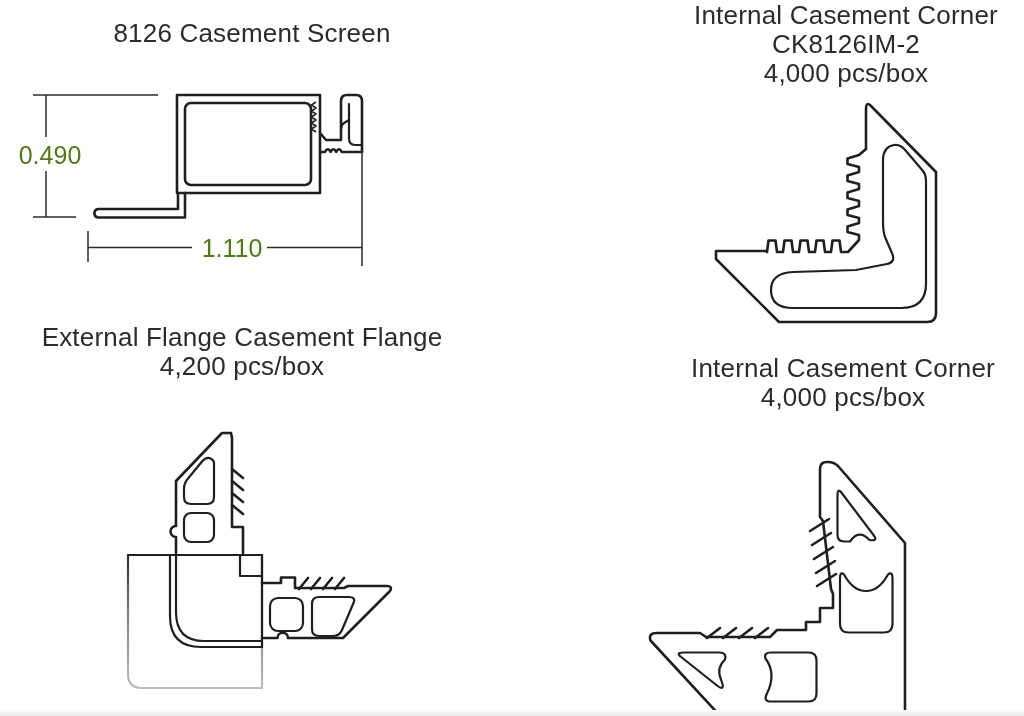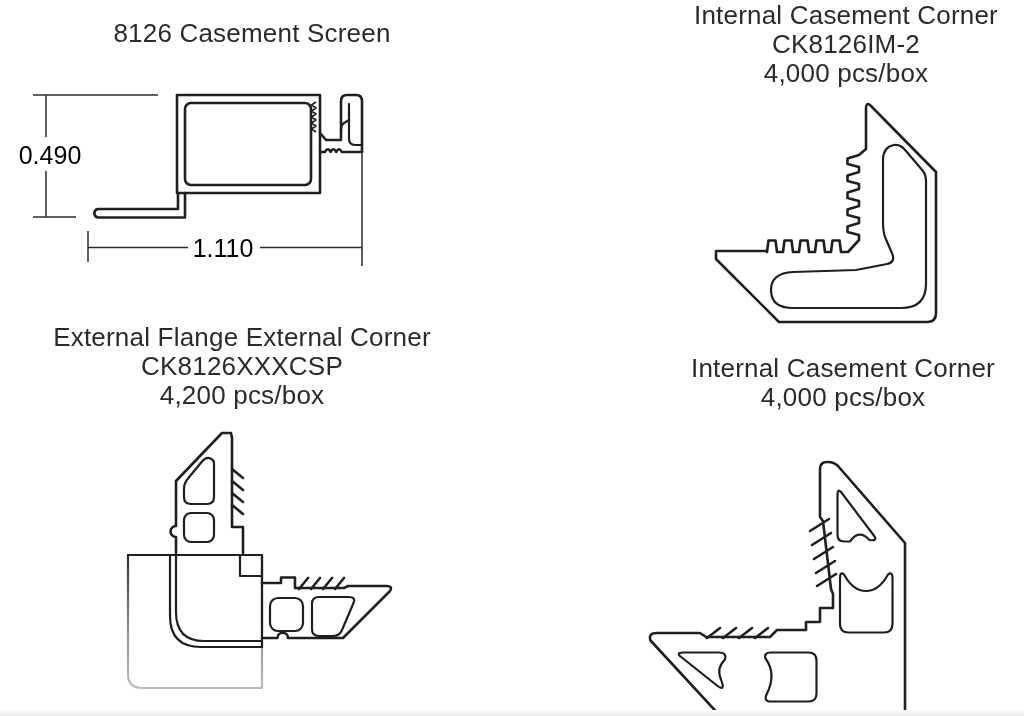--- a/index.html
+++ b/index.html
@@ -7,21 +7,21 @@
     position:relative;width:1024px;height:716px;background:#ffffff;
     font-family:"Liberation Sans", sans-serif;color:#2b2b2b;overflow:hidden;padding-left:7px;
   }
   #artwork{position:absolute;left:0;top:0;width:1024px;height:716px;}
   .caption{
     position:absolute;text-align:center;font-size:26px;line-height:29px;
     color:#2b2b2b;letter-spacing:0.2px;white-space:nowrap;
   }
   .caption .cap-line{display:block;}
   .dim-label{
-    position:absolute;font-size:25px;color:#000000;text-align:center;
+    position:absolute;font-size:25px;color:#4d7c0f;text-align:center;
     background:#ffffff;padding:0 2px;white-space:nowrap;
   }
   .page-edge{
     position:absolute;left:0;bottom:0;width:1024px;height:6px;
     background:linear-gradient(#ffffff,#e7e7e7);
   }
 </style>
 </head>
 <body>
 
@@ -115,27 +115,26 @@
     <span class="cap-line">8126 Casement Screen</span>
   </div>
 
   <div class="caption" style="left:666px;top:1px;width:360px;">
     <span class="cap-line">Internal Casement Corner</span>
     <span class="cap-line">CK8126IM-2</span>
     <span class="cap-line">4,000 pcs/box</span>
   </div>
 
   <div class="caption" style="left:22px;top:323px;width:440px;">
-    <span class="cap-line">External Flange External Corner</span>
-    <span class="cap-line">CK8126XXXCSP</span>
+    <span class="cap-line">External Flange Casement Flange</span>
     <span class="cap-line">4,200 pcs/box</span>
   </div>
 
   <div class="caption" style="left:663px;top:354px;width:360px;">
     <span class="cap-line">Internal Casement Corner</span>
     <span class="cap-line">4,000 pcs/box</span>
   </div>
 
   <div class="dim-label" style="left:14px;top:141px;width:68px;">0.490</div>
-  <div class="dim-label" style="left:188px;top:234px;width:66px;">1.110</div>
+  <div class="dim-label" style="left:197px;top:234px;width:66px;">1.110</div>
 
   <div class="page-edge"></div>
 </div>
 
 </body></html>

